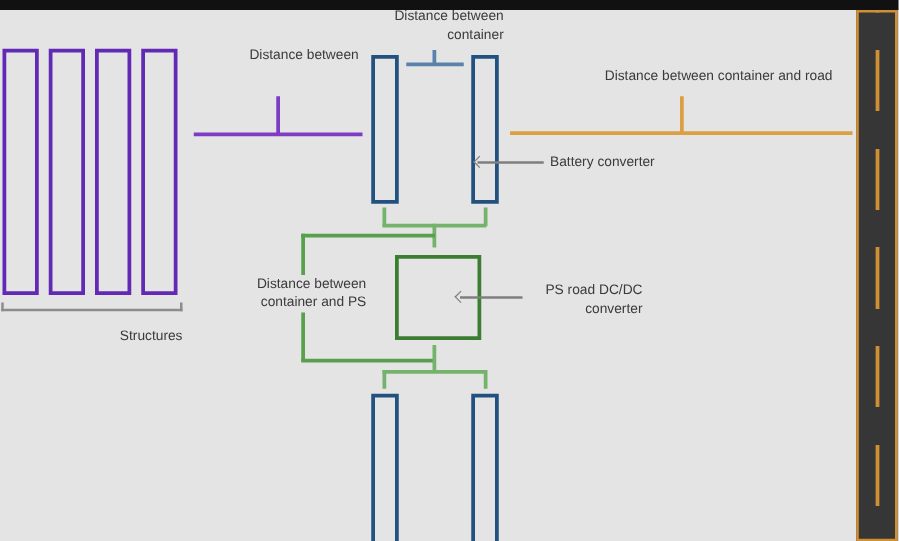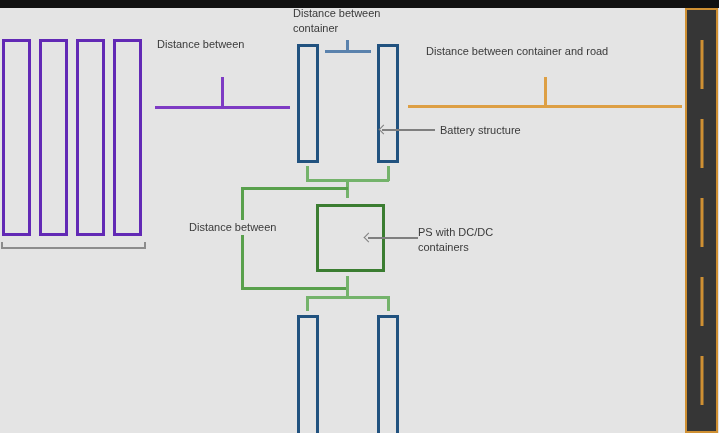--- a/index.html
+++ b/index.html
@@ -3,21 +3,21 @@
 <meta charset="utf-8">
 <style>
   html,body{margin:0;padding:0;background:#c9c9c9;}
   #stage{
     position:relative;width:719px;height:433px;overflow:hidden;
     background:#e4e4e4;
     font-family:"Liberation Sans", sans-serif;
     color:#3a3a3a;font-size:11px;line-height:15px;
   }
   .abs{position:absolute;}
-  .lbl{text-align:left;}
+  .lbl{text-align:right;}
   
   #topbar{left:0;top:0;width:719px;height:8px;background:#111111;}
   
   #road{left:685px;top:8px;width:33px;height:425px;background:#363636;
         border:2px solid #cf9033;box-sizing:border-box;}
   #road-dashes{position:absolute;left:50%;transform:translateX(-50%);
         width:3px;top:0;bottom:0;
         background:repeating-linear-gradient(180deg,transparent 0 30px,#cf9033 30px 79px);}
   
   .structure{top:39px;width:29px;height:197px;border:3px solid #6229b5;box-sizing:border-box;}
@@ -48,64 +48,66 @@
 
   <div id="road" class="abs">
     <div id="road-dashes"></div>
   </div>
 
   <div class="abs structure" style="left:2px"></div>
   <div class="abs structure" style="left:39px"></div>
   <div class="abs structure" style="left:76px"></div>
   <div class="abs structure" style="left:113px"></div>
   <div id="structures-bracket" class="abs"></div>
+  <div class="abs lbl" style="left:1px;top:262px;width:145px">Structures</div>
 
   <div class="abs lbl" style="left:293px;top:6px;width:110px">
     <div>Distance between</div>
     <div>container</div>
   </div>
   <div class="abs blue-line" style="left:346px;top:40px;width:2.5px;height:11px"></div>
   <div class="abs blue-line" style="left:325px;top:50px;width:46px;height:2.5px"></div>
 
   <div class="abs lbl" style="left:157px;top:37px;width:130px">
     <div>Distance between</div>
   </div>
   <div class="abs purple-line" style="left:221px;top:77px;width:2.5px;height:30px"></div>
   <div class="abs purple-line" style="left:155px;top:106px;width:135px;height:2.5px"></div>
 
-  <div class="abs lbl" style="left:426px;top:44px;width:240px">Distance between container and road</div>
+  <div class="abs lbl" style="left:426px;top:54px;width:240px">Distance between container and road</div>
   <div class="abs orange-line" style="left:544px;top:77px;width:2.5px;height:29px"></div>
   <div class="abs orange-line" style="left:408px;top:105px;width:274px;height:2.5px"></div>
 
   <div class="abs container-rect" style="left:297px;top:44px;height:119px"></div>
   <div class="abs container-rect" style="left:377px;top:44px;height:119px"></div>
 
   <div class="abs gray-line" style="left:382px;top:129px;width:53px;height:1.5px"></div>
   <div class="abs chev" style="left:380px;top:126px"></div>
-  <div class="abs" style="left:440px;top:123px">Battery structure</div>
+  <div class="abs" style="left:440px;top:123px">Battery converter</div>
 
   <div class="abs green-light" style="left:306px;top:166px;width:2.5px;height:15px"></div>
   <div class="abs green-light" style="left:387px;top:166px;width:2.5px;height:15px"></div>
   <div class="abs green-light" style="left:306px;top:179px;width:83px;height:2.5px"></div>
   <div class="abs green-light" style="left:346px;top:179px;width:2.5px;height:19px"></div>
 
   <div class="abs green-mid" style="left:241px;top:187px;width:107px;height:2.5px"></div>
   <div class="abs green-mid" style="left:241px;top:187px;width:2.5px;height:102px"></div>
   <div class="abs green-mid" style="left:241px;top:287px;width:107px;height:2.5px"></div>
   <div class="abs lbl covering" style="left:189px;top:220px;width:104px">
     <div>Distance between</div>
+    <div>container and PS</div>
   </div>
 
   <div id="ps-square" class="abs"></div>
 
   <div class="abs gray-line" style="left:368px;top:237px;width:50px;height:1.5px"></div>
   <div class="abs chev" style="left:365px;top:234px"></div>
   <div class="abs lbl" style="left:418px;top:225px;width:96px">
-    <div>PS with DC/DC</div>
-    <div>containers</div>
+    <div>PS road DC/DC</div>
+    <div>converter</div>
   </div>
 
   <div class="abs green-light" style="left:346px;top:276px;width:2.5px;height:22px"></div>
   <div class="abs green-light" style="left:306px;top:296px;width:83px;height:2.5px"></div>
   <div class="abs green-light" style="left:306px;top:296px;width:2.5px;height:15px"></div>
   <div class="abs green-light" style="left:387px;top:296px;width:2.5px;height:15px"></div>
 
   <div class="abs container-rect" style="left:297px;top:315px;height:130px"></div>
   <div class="abs container-rect" style="left:377px;top:315px;height:130px"></div>
 

